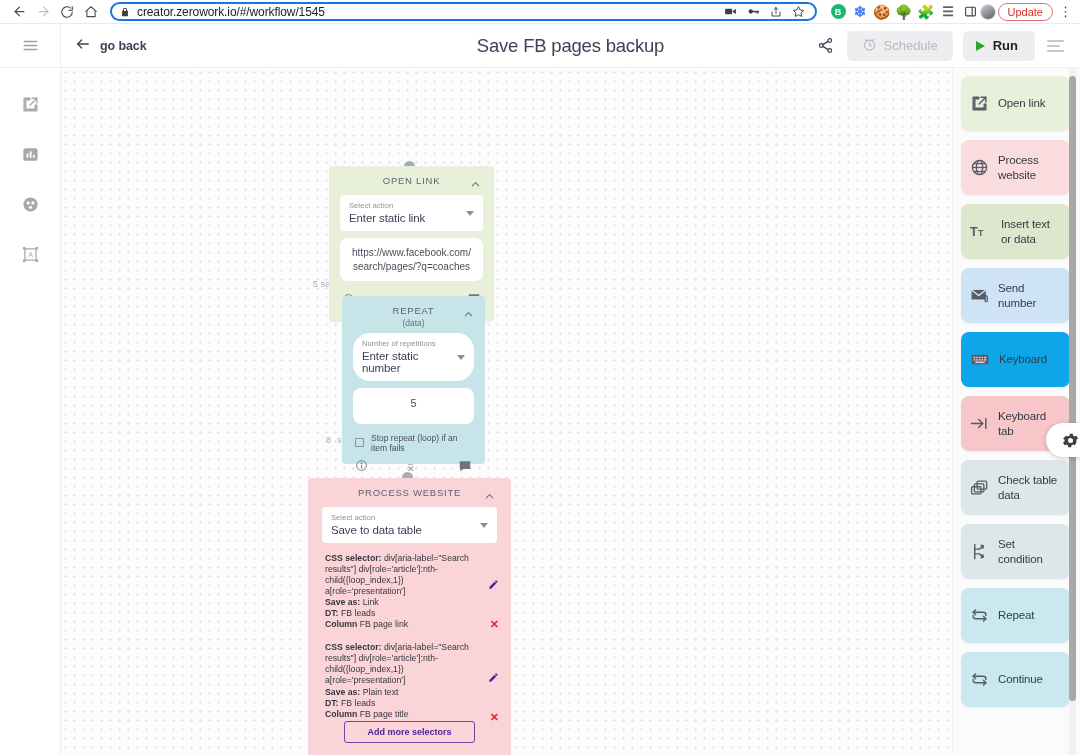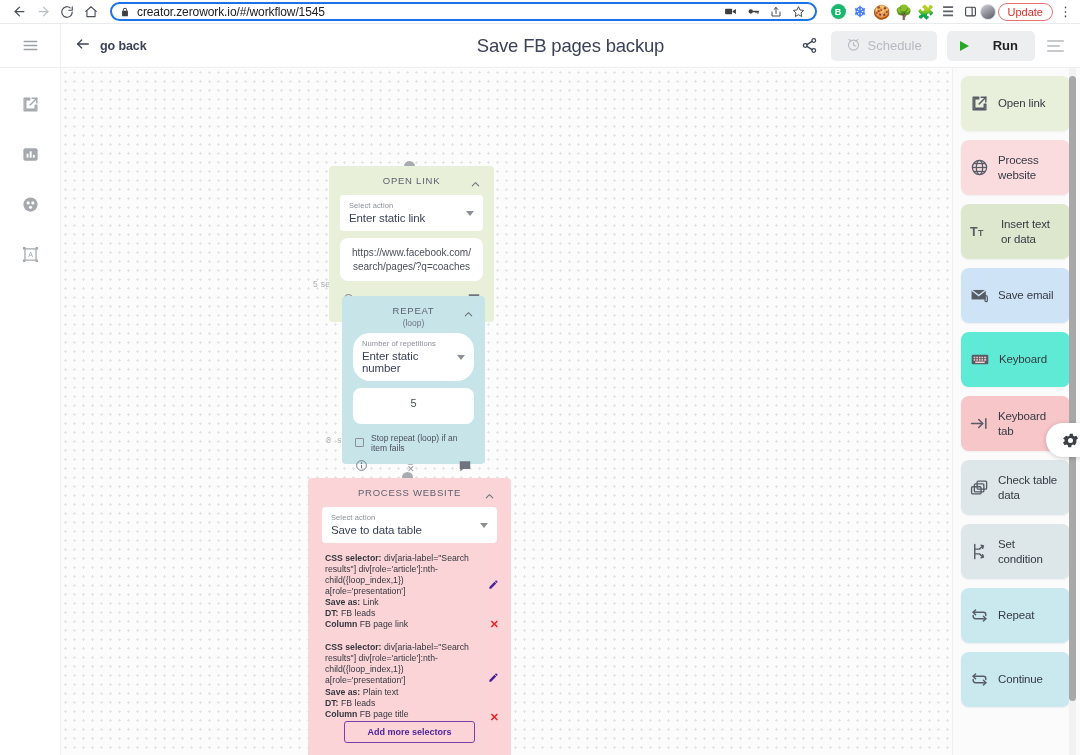--- a/index.html
+++ b/index.html
@@ -107,21 +107,21 @@
     background: #eceef0; color: #b6bac0;
     border: none; border-radius: 5px;
     font-size: 13px; height: 30px; padding: 0 15px;
     display: flex; align-items: center; gap: 7px;
     font-family: inherit;
   }
   #run-btn {
     background: #eceef0; color: #222; font-weight: bold;
     border: none; border-radius: 5px;
     font-size: 13px; height: 30px; padding: 0 17px 0 13px;
-    display: flex; align-items: center; gap: 24px;
+    display: flex; align-items: center; gap: 8px;
     font-family: inherit;
   }
   #run-triangle {
     width: 0; height: 0;
     border-left: 9px solid #2aa72a;
     border-top: 5.5px solid transparent;
     border-bottom: 5.5px solid transparent;
   }
   #menu-lines { color: #c6c9cd; display: flex; flex-direction: column; gap: 3px; padding: 4px 2px; }
   #menu-lines span { display: block; height: 2px; background: currentColor; border-radius: 1px; }
@@ -464,21 +464,21 @@
           <span class="icon-muted">
             <svg width="14" height="14" viewBox="0 0 24 24" fill="currentColor">
                 <path d="M3 4h18v13H9l-5 4v-4H3z"></path>
               </svg>
           </span>
         </div>
       </div>
 
       <div class="node" style="left:281px; top:228px; width:143px; height:168px; background:#c7e4e9;">
         <div class="node-title">REPEAT</div>
-        <div class="node-sub">(loop)</div>
+        <div class="node-sub">(data)</div>
         <span class="chevron-up" style="right:11px;">
           <svg width="11" height="11" viewBox="0 0 24 24" fill="none" stroke="currentColor" stroke-width="2.2" stroke-linecap="round" stroke-linejoin="round">
               <polyline points="5 15 12 8 19 15"></polyline>
             </svg>
         </span>
         <div class="field" style="margin-top:5px;border-radius:17px;">
           <div class="field-label">Number of repetitions</div>
           <div class="field-value">Enter static number</div>
           <span class="caret"></span>
         </div>
@@ -610,23 +610,23 @@
         <span class="action-label">Insert text or data</span>
       </div>
       <div class="action-card" style="background:#cfe3f7;">
         <span class="action-icon">
           <svg width="19" height="19" viewBox="0 0 24 24" fill="currentColor">
               <path d="M2 5h18v12H2z" fill="currentColor"></path>
               <path d="M2 5l9 7 9-7" fill="none" stroke="#cfe3f7" stroke-width="1.8"></path>
               <path d="M17.5 14.5a2.2 2.2 0 1 1 4.4 0v3.8a1.5 1.5 0 0 1-3 0v-3.2" fill="none" stroke="currentColor" stroke-width="1.6"></path>
             </svg>
         </span>
-        <span class="action-label">Save email</span>
-      </div>
-      <div class="action-card" style="background:#5eead4;align-items:center;">
+        <span class="action-label">Send number</span>
+      </div>
+      <div class="action-card" style="background:#0ea5e9;align-items:center;">
         <span class="action-icon">
           <svg width="20" height="19" viewBox="0 0 24 24" fill="currentColor">
               <rect x="1.5" y="6" width="21" height="12" rx="1.6"></rect>
               <g fill="#f6c6c9">
                 <rect x="4" y="8.5" width="2" height="2"></rect>
                 <rect x="7.3" y="8.5" width="2" height="2"></rect>
                 <rect x="10.6" y="8.5" width="2" height="2"></rect>
                 <rect x="13.9" y="8.5" width="2" height="2"></rect>
                 <rect x="17.2" y="8.5" width="2.6" height="2"></rect>
                 <rect x="4" y="11.5" width="2" height="2"></rect>

